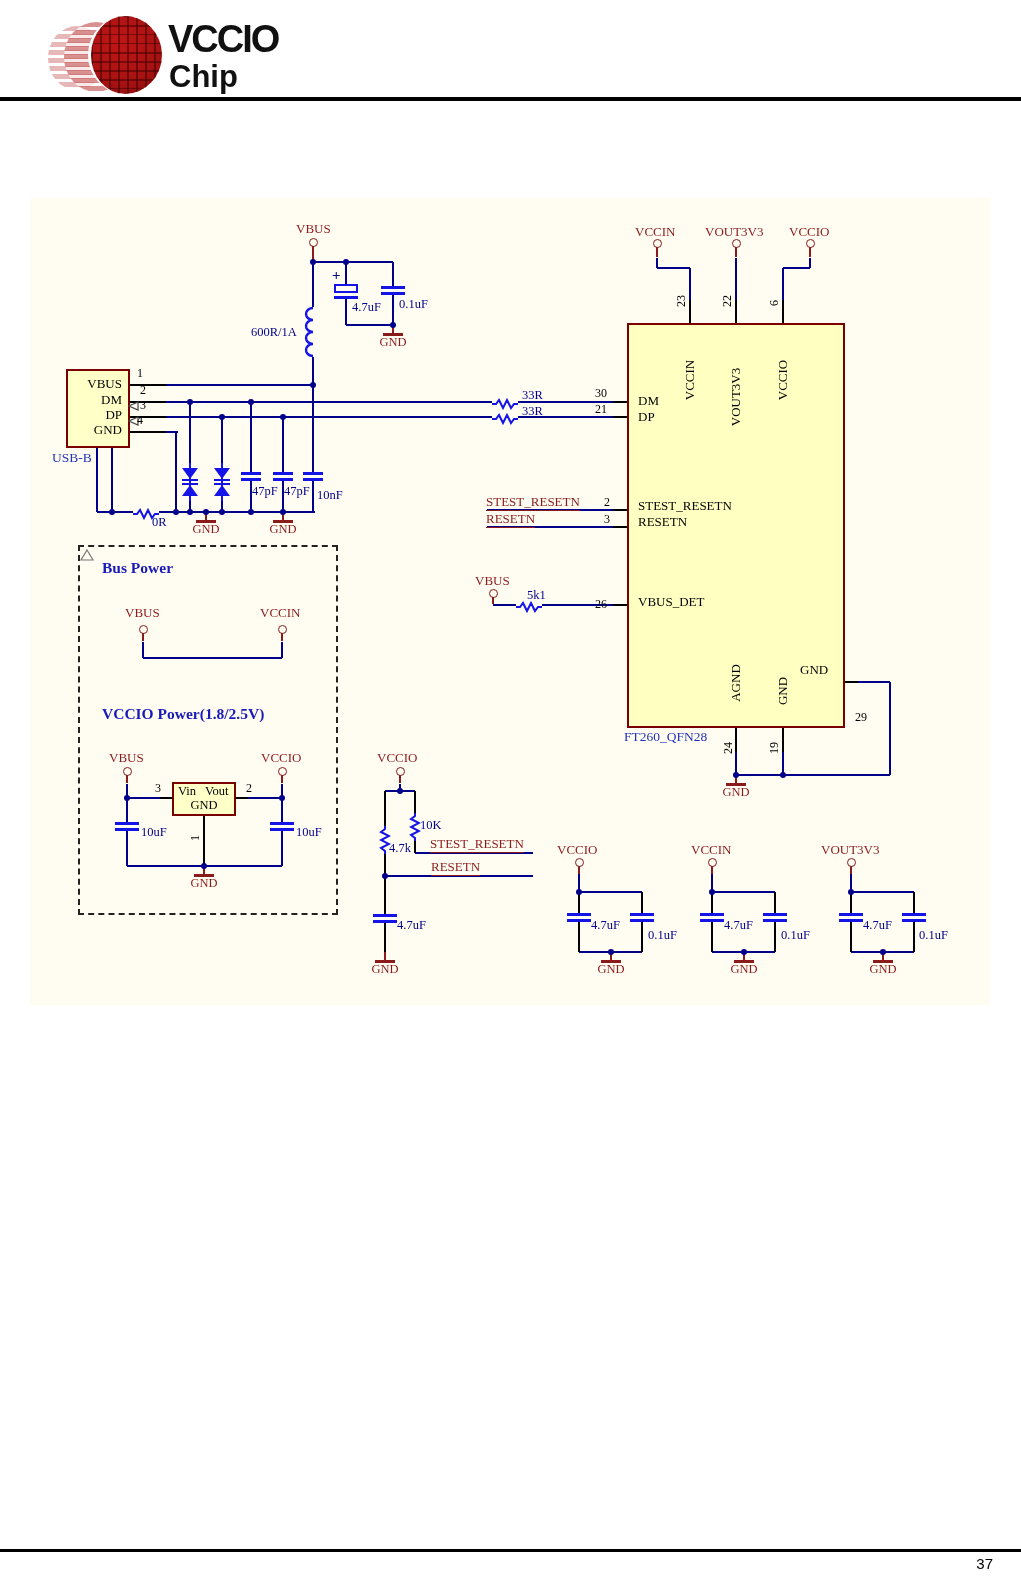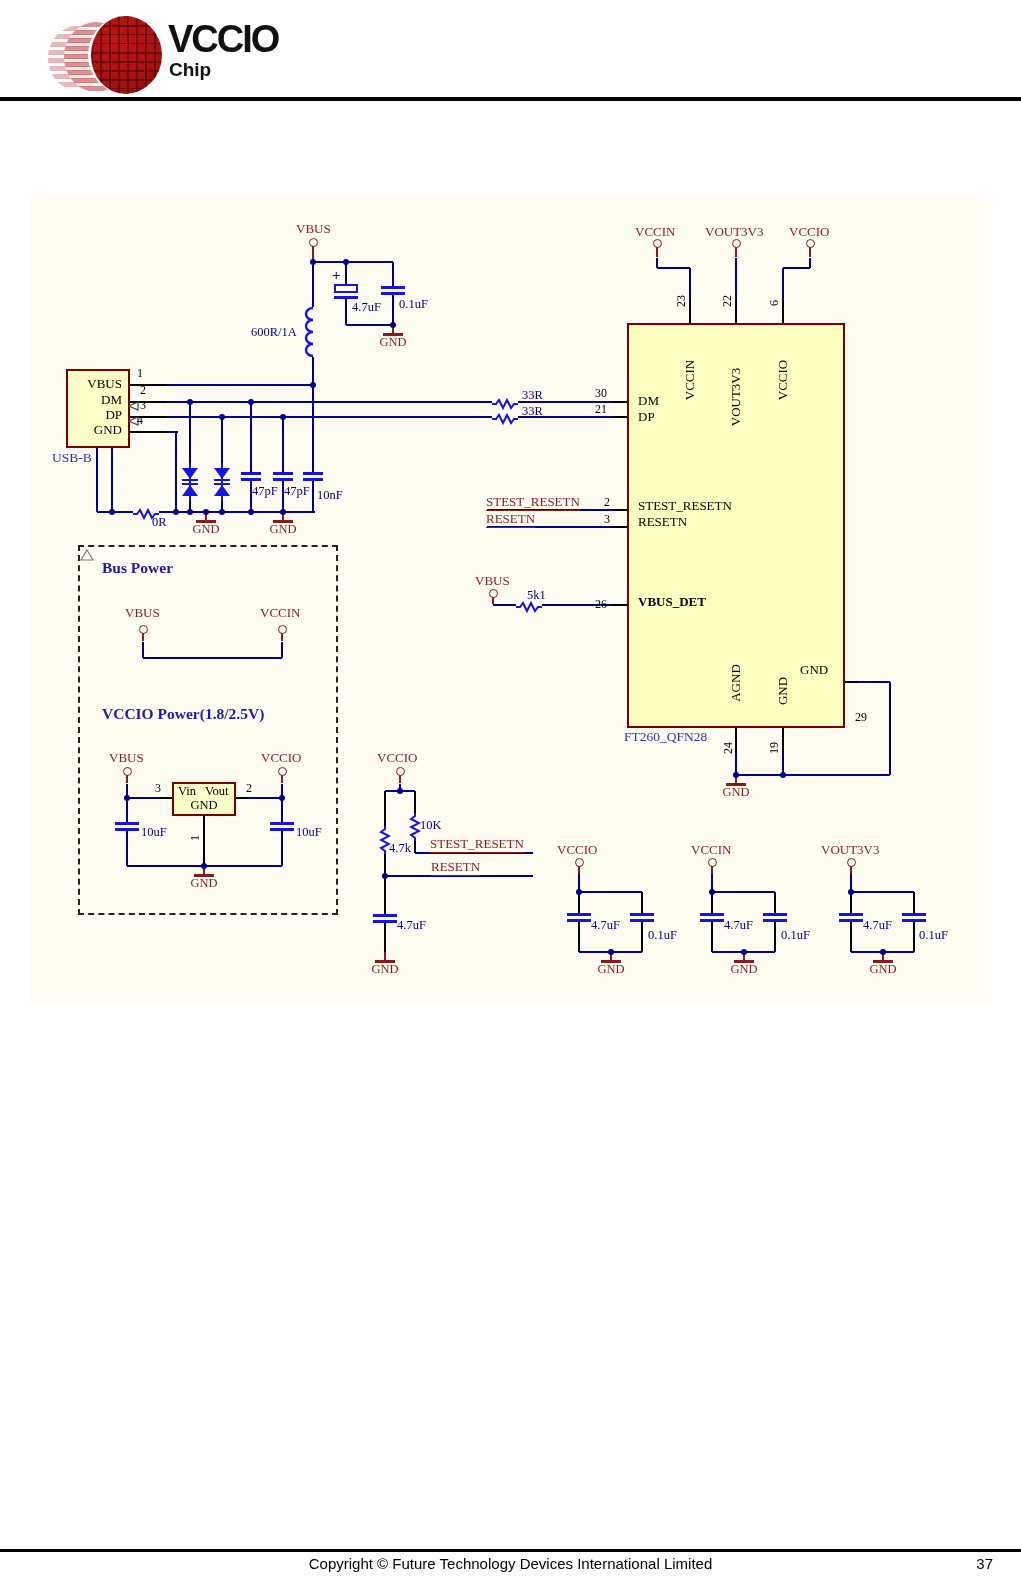--- a/index.html
+++ b/index.html
@@ -47,21 +47,21 @@
   .echo{position:absolute;border-radius:50%;background:repeating-linear-gradient(180deg,#C96060 0 5px,#fff 5px 8px);}
   #echo1{left:48px;top:26px;width:58px;height:64px;opacity:.45;}
   #echo2{left:64px;top:22px;width:64px;height:70px;opacity:.7;}
   #ball{position:absolute;left:88px;top:16px;width:74px;height:78px;border-radius:50%;border-left:3px solid #fff;
         background-image:repeating-linear-gradient(90deg,rgba(60,0,0,.5) 0 1.5px,transparent 1.5px 9px),
                          repeating-linear-gradient(180deg,rgba(60,0,0,.5) 0 1.5px,transparent 1.5px 9px),
                          radial-gradient(circle at 40% 35%,#C01616,var(--logo_red) 60%,#7E0A0A);}
   #logotext1{position:absolute;left:168px;top:18px;font-family:"Liberation Sans",sans-serif;
              font-weight:bold;font-size:38px;letter-spacing:-2px;color:#111;}
   #logotext2{position:absolute;left:169px;top:59px;font-family:"Liberation Sans",sans-serif;
-             font-weight:bold;font-size:19px;color:#111;}
+             font-weight:bold;font-size:31px;color:#111;}
 </style>
 </head>
 <body>
 
 <div id="page">
 
   <div id="logo">
     <div class="echo" id="echo1"></div>
     <div class="echo" id="echo2"></div>
     <div id="ball"></div>
@@ -397,29 +397,28 @@
       <span class="lbl pin rot" style="left: 682px; top: 301px;">23</span>
       <span class="lbl pin rot" style="left: 728px; top: 301px;">22</span>
       <span class="lbl pin rot" style="left: 775px; top: 303px;">6</span>
       <span class="lbl pin rot" style="left: 729px; top: 748px;">24</span>
       <span class="lbl pin rot" style="left: 775px; top: 748px;">19</span>
       <span class="lbl pin rot" style="left: 196px; top: 838px;">1</span>
       <span class="lbl icl" style="left: 638px; top: 394px;">DM</span>
       <span class="lbl icl" style="left: 638px; top: 410px;">DP</span>
       <span class="lbl icl" style="left: 638px; top: 499px;">STEST_RESETN</span>
       <span class="lbl icl" style="left: 638px; top: 515px;">RESETN</span>
-      <span class="lbl icl" style="left: 638px; top: 595px; font-weight: bold;">VBUS_DET</span>
+      <span class="lbl icl" style="left: 638px; top: 595px;">VBUS_DET</span>
       <span class="lbl icl" style="left: 800px; top: 663px;">GND</span>
       <span class="lbl icl rot" style="left: 690px; top: 380px;">VCCIN</span>
       <span class="lbl icl rot" style="left: 736px; top: 397px;">VOUT3V3</span>
       <span class="lbl icl rot" style="left: 783px; top: 380px;">VCCIO</span>
       <span class="lbl icl rot" style="left: 736px; top: 683px;">AGND</span>
       <span class="lbl icl rot" style="left: 783px; top: 691px;">GND</span>
       <span class="lbl desig" style="left: 52px; top: 450px;">USB-B</span>
       <span class="lbl desig" style="left: 624px; top: 729px;">FT260_QFN28</span>
       <span class="lbl sect" style="left: 102px; top: 559px;">Bus Power</span>
       <span class="lbl sect" style="left: 102px; top: 705px;">VCCIO Power(1.8/2.5V)</span>
     </div>
 
   <div id="botrule"></div>
-  <div id="copyright">Copyright © Future Technology Devices International Limited</div>
   <div id="pagenum">37</div>
 </div>
 
 </body></html>

